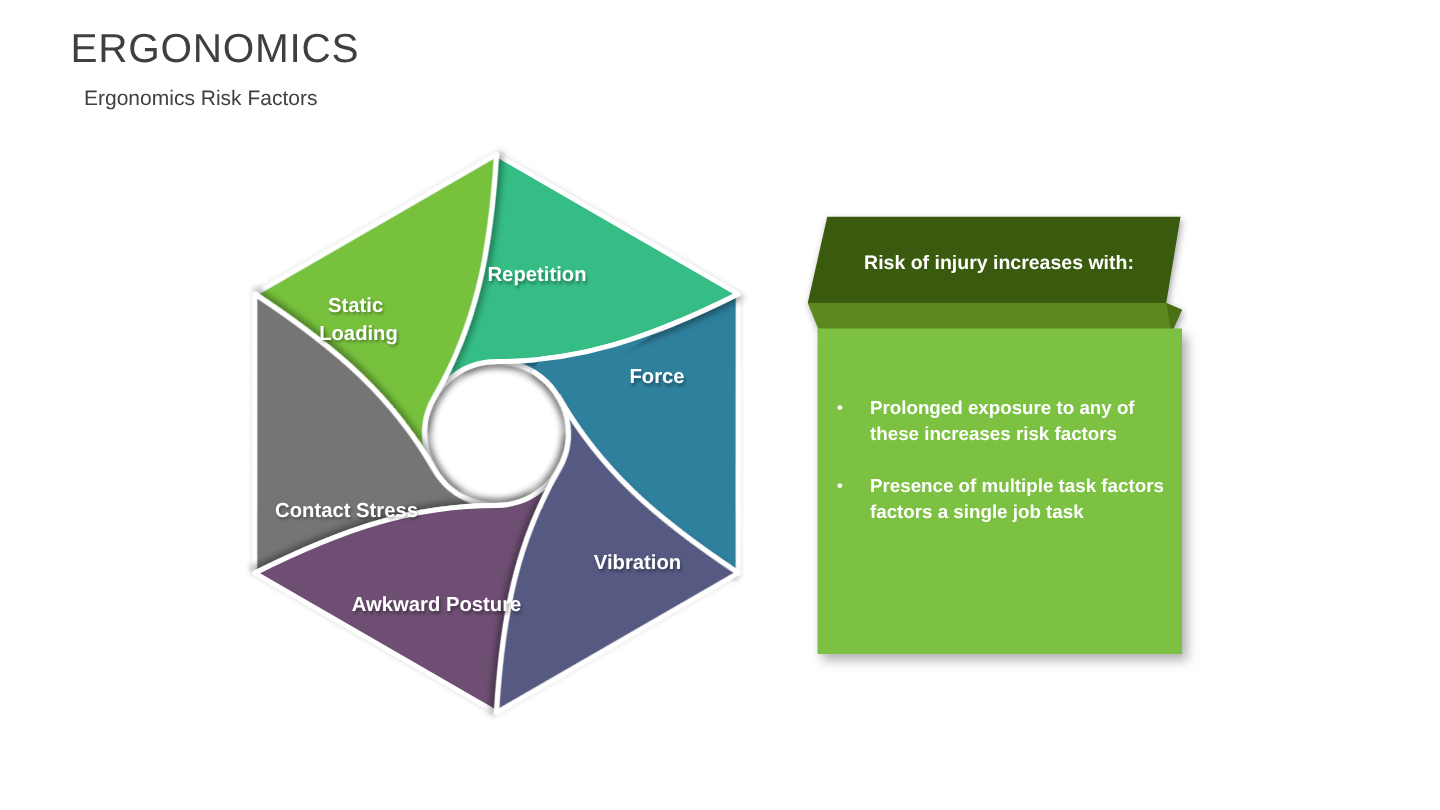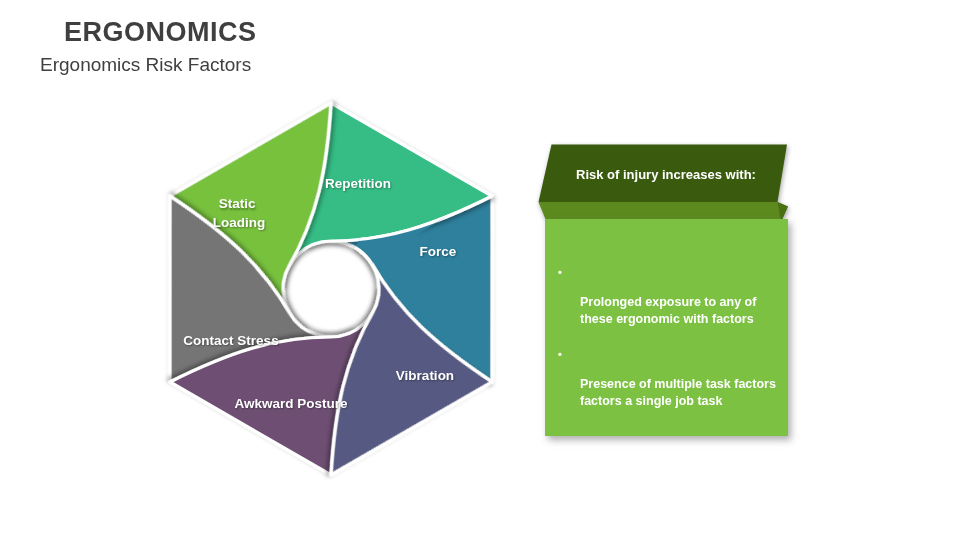--- a/index.html
+++ b/index.html
@@ -3,26 +3,26 @@
 <meta charset="utf-8">
 <style>
   html,body{margin:0;padding:0;}
   body{
     width:960px;height:540px;position:relative;overflow:hidden;
     background:#ffffff;
     font-family:"Liberation Sans","DejaVu Sans",sans-serif;
     -webkit-font-smoothing:antialiased;
   }
   .slide-title{
-    position:absolute;left:64px;top:17px;
-    font-size:27px;font-weight:bold;letter-spacing:.5px;line-height:30px;
+    position:absolute;left:47px;top:17px;
+    font-size:27px;font-weight:normal;letter-spacing:.5px;line-height:30px;
   }
   .slide-subtitle{
-    position:absolute;left:40px;top:54px;
-    font-size:19px;font-weight:normal;line-height:22px;
+    position:absolute;left:56px;top:54px;
+    font-size:14px;font-weight:normal;line-height:22px;
   }
   .hex-svg{position:absolute;left:133px;top:93px;width:396px;height:396px;}
   .blade{stroke:#ffffff;stroke-width:3.2;stroke-linejoin:round;}
   .blade-label{
     font-family:"Liberation Sans","DejaVu Sans",sans-serif;
     font-size:13.5px;font-weight:bold;fill:#ffffff;
     text-anchor:middle;dominant-baseline:central;
     text-shadow:1px 1.5px 2px rgba(0,0,0,.35);
   }
   .ribbon-svg{position:absolute;left:520px;top:128px;width:290px;height:110px;}
@@ -35,21 +35,21 @@
     position:absolute;left:545px;top:219px;width:243px;height:217px;
     box-sizing:border-box;padding:45px 14px 0 13px;
     box-shadow:3px 4px 7px rgba(110,110,110,.55);
     color:#ffffff;
   }
   .bullet-row{display:flex;margin-bottom:19px;}
   .bullet-marker{
     width:22px;flex:0 0 22px;font-size:11px;line-height:16.5px;
     font-weight:bold;
   }
-  .bullet-lines{font-size:12.5px;font-weight:bold;line-height:16.5px;margin-top:30px;}
+  .bullet-lines{font-size:12.5px;font-weight:bold;line-height:16.5px;}
   .bullet-line{white-space:nowrap;}
 </style>
 </head>
 <body>
 
 <div class="slide-title" style="color: rgb(63, 63, 63);">ERGONOMICS</div>
 
 <div class="slide-subtitle" style="color: rgb(64, 64, 64);">Ergonomics Risk Factors</div>
 
 <svg class="hex-svg" viewBox="-198 -196 396 396">
@@ -91,21 +91,21 @@
     <polygon points="31.5,16.5 267,16.5 257.5,74 18.5,74" fill="#3A5B0E"></polygon>
   </g>
   <text class="ribbon-title" x="146" y="46.5">Risk of injury increases with:</text>
 </svg>
 
 <div class="panel-body" style="background: rgb(124, 193, 66);">
   <div class="bullet-row">
     <div class="bullet-marker">•</div>
     <div class="bullet-lines">
       <div class="bullet-line">Prolonged exposure to any of</div>
-      <div class="bullet-line">these ergonomic with factors</div>
+      <div class="bullet-line">these increases risk factors</div>
     </div>
   </div>
   <div class="bullet-row">
     <div class="bullet-marker">•</div>
     <div class="bullet-lines">
       <div class="bullet-line">Presence of multiple task factors</div>
       <div class="bullet-line">factors a single job task</div>
     </div>
   </div>
 </div>

